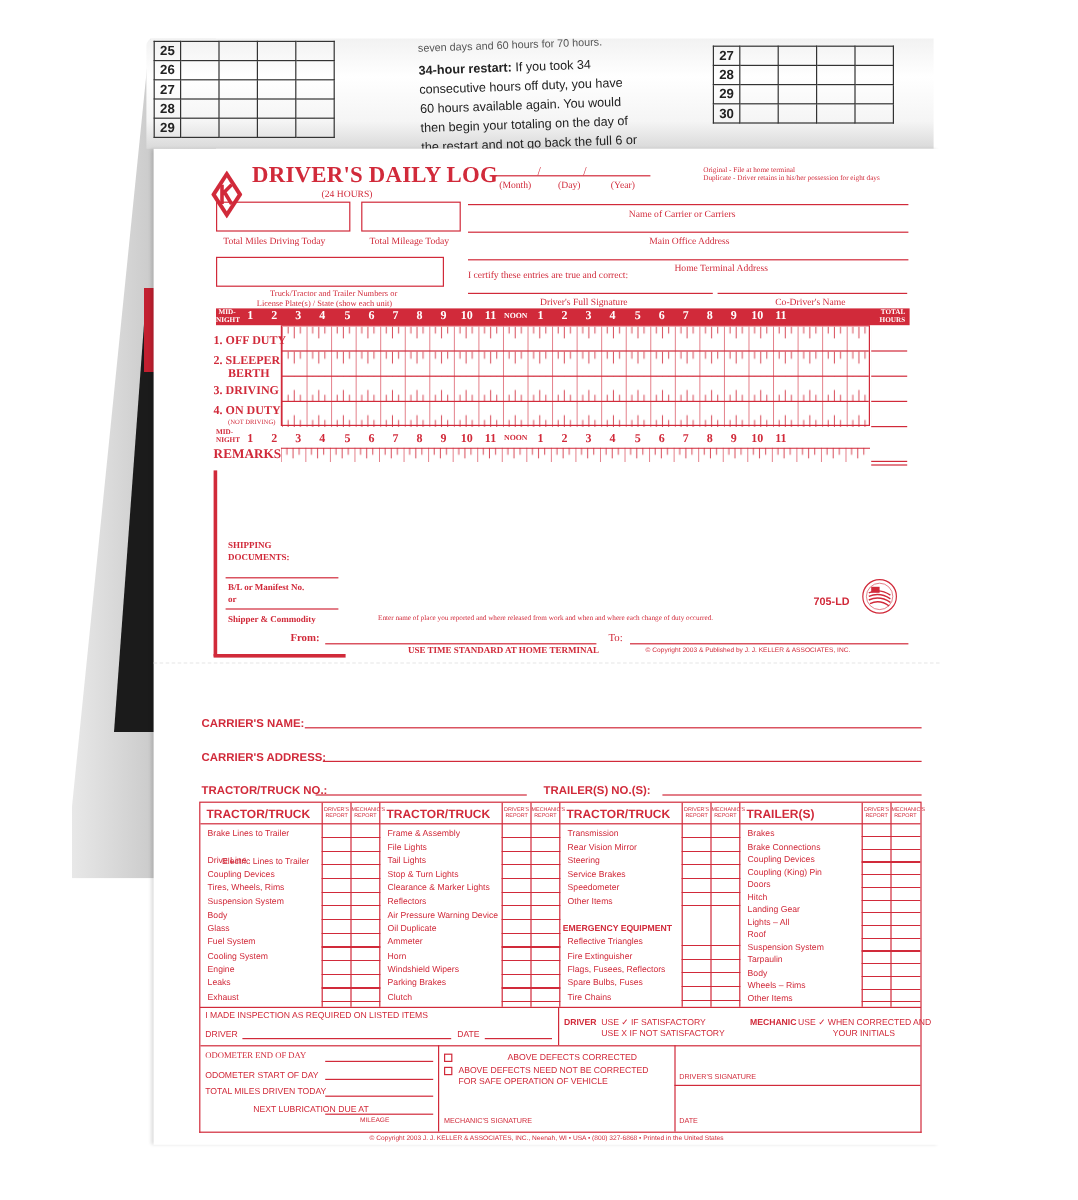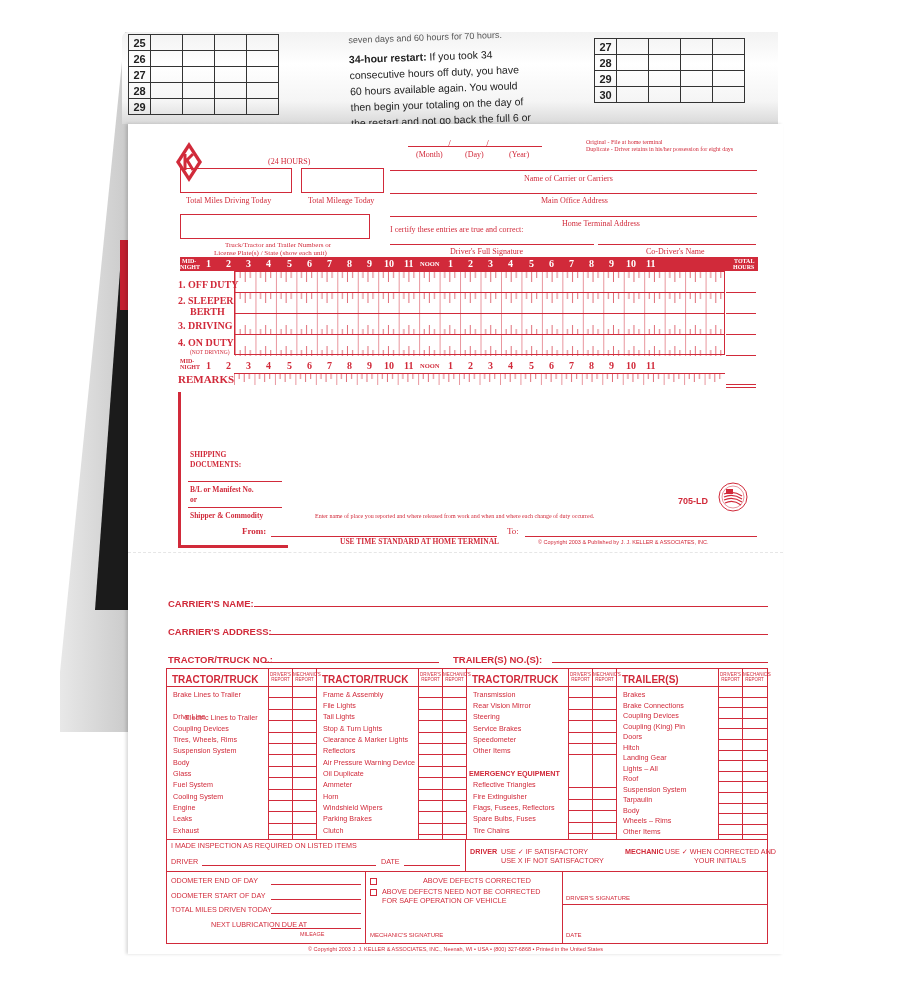--- a/index.html
+++ b/index.html
@@ -146,20 +146,21 @@
 </div>
 
 <div id="sheet">
 
   <svg class="abs" style="left:48px;top:18px;" width="26" height="40" viewBox="0 0 26 40">
     <polygon points="13,0 26,20 13,40 0,20" fill="#d12a3a"></polygon>
     <polygon points="13,6 22,20 13,34 4,20" fill="#fff"></polygon>
     <path d="M9 12 L9 28 M9 20 L17 12 M11 18 L17 28" stroke="#d12a3a" stroke-width="3" fill="none"></path>
   </svg>
 
+  <div class="abs serif" style="left:82px;top:12px;font-size:19px;font-weight:bold;color:#d12a3a;letter-spacing:0.2px;">DRIVER'S DAILY LOG</div>
   <div class="abs lbl" style="left:140px;top:33px;">(24 HOURS)</div>
 
   <div class="hl" style="left:280px;top:22px;width:134px;"></div>
   <div class="abs lbl" style="left:320px;top:14px;font-size:10px;">/</div>
   <div class="abs lbl" style="left:358px;top:14px;font-size:10px;">/</div>
   <div class="abs lbl" style="left:288px;top:26px;">(Month)</div>
   <div class="abs lbl" style="left:337px;top:26px;">(Day)</div>
   <div class="abs lbl" style="left:381px;top:26px;">(Year)</div>
 
   <div class="abs lbl" style="left:458px;top:15px;font-size:6px;">Original - File at home terminal</div>
@@ -449,21 +450,21 @@
 
     <div class="abs foot-txt" style="left:303px;top:7px;font-weight:bold;">DRIVER</div>
     <div class="abs foot-txt" style="left:334px;top:7px;">USE ✓ IF SATISFACTORY</div>
     <div class="abs foot-txt" style="left:334px;top:16px;">USE X IF NOT SATISFACTORY</div>
     <div class="abs foot-txt" style="left:458px;top:7px;font-weight:bold;">MECHANIC</div>
     <div class="abs foot-txt" style="left:498px;top:7px;">USE ✓ WHEN CORRECTED AND</div>
     <div class="abs foot-txt" style="left:527px;top:16px;">YOUR INITIALS</div>
 
     <div class="abs" style="left:0;top:31px;width:600px;border-top:1px solid #d12a3a;"></div>
 
-    <div class="abs foot-txt" style="left:4px;top:36px;">ODOMETER END OF DAY</div>
+    <div class="abs foot-txt" style="left:4px;top:36px;font-family:Liberation Serif, serif;">ODOMETER END OF DAY</div>
     <div class="hl" style="left:104px;top:44px;width:90px;"></div>
     <div class="abs foot-txt" style="left:4px;top:51px;">ODOMETER START OF DAY</div>
     <div class="hl" style="left:104px;top:59px;width:90px;"></div>
     <div class="abs foot-txt" style="left:4px;top:65px;">TOTAL MILES DRIVEN TODAY</div>
     <div class="hl" style="left:104px;top:73px;width:90px;"></div>
     <div class="abs foot-txt" style="left:4px;top:80px;padding-left:40px;">NEXT LUBRICATION DUE AT</div>
     <div class="hl" style="left:104px;top:88px;width:90px;"></div>
     <div class="abs foot-txt" style="left:133px;top:91px;font-size:5.5px;">MILEAGE</div>
 
     <div class="vline" style="left:198px;top:31px;height:72px;"></div>

